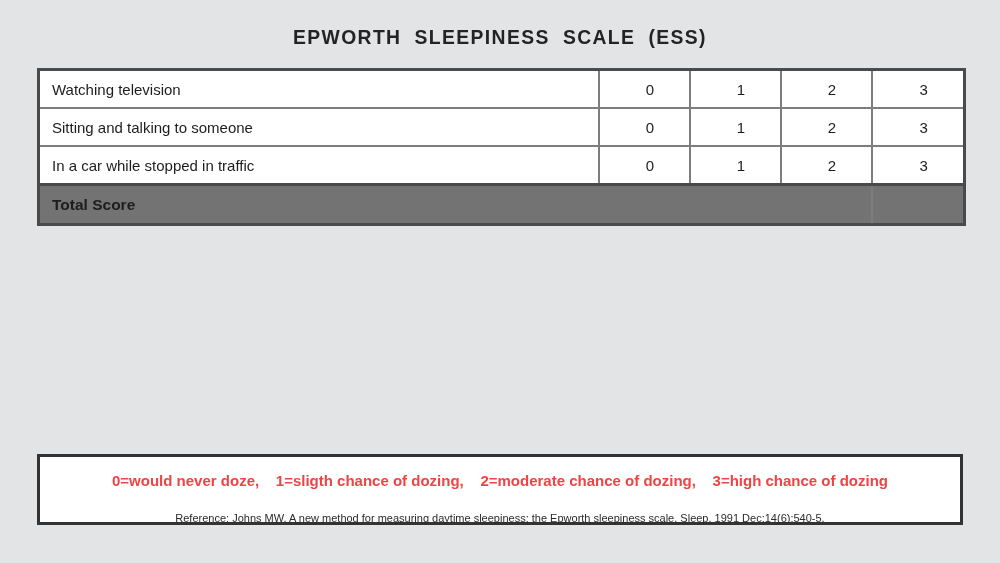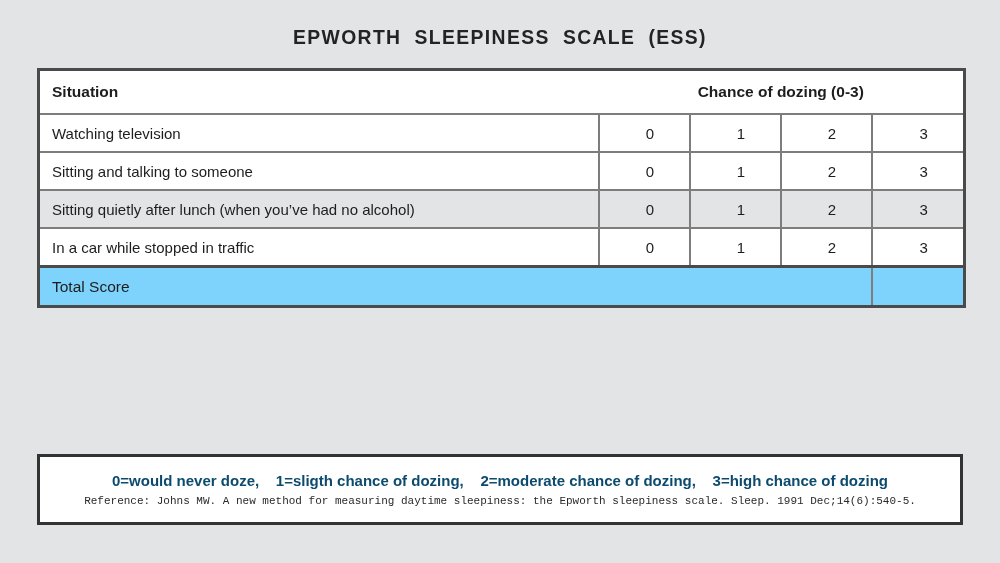--- a/index.html
+++ b/index.html
@@ -43,85 +43,73 @@
     font-weight:bold;
     border-left:none;border-right:none;
     background:#ffffff;
     text-align:left;
   }
   table.ess th.chance{text-align:center;padding:0;}
   td.opt{text-align:center;padding:0;}
   tr.row-odd td{background:#e3e4e6;}
   tr.row-even td{background:#ffffff;margin-left:44px;}
   tr.total td{
-    background:#7dd3fc;
+    background:#737373;
     border-top:3px solid #4a4a4a;
     height:37px;
-    font-weight:normal;font-size:15.5px;
+    font-weight:bold;font-size:15.5px;
   }
   tr.total td.total-box{border-left:2px solid #5a5a5a;}
   .footer{
     position:absolute;left:37px;top:454px;
     width:920px;height:65px;
     background:#ffffff;
     border:3px solid #333333;
     text-align:center;
   }
   .legend{
     margin-top:15px;
     font-size:15px;font-weight:bold;
     white-space:pre-wrap;
-    color:#0c4a6e;
+    color:#ef4444;
   }
   .reference{
-    margin-top:6px;
+    margin-top:23px;
     font-size:11px;
     color:#2a2a2a;
-    font-family:Liberation Mono, monospace;
   }
 </style>
 </head>
 <body>
 
 <div class="page">
 
   <div class="title">
     <span>EPWORTH SLEEPINESS SCALE (ESS)</span>
   </div>
 
   <table class="ess">
     <colgroup>
       <col style="width:560px">
       <col style="width:91px">
         <col style="width:91px">
         <col style="width:91px">
         <col style="width:93px">
     </colgroup>
     <tbody>
-        <tr>
-      <th>Situation</th>
-      <th class="chance" colspan="4">Chance of dozing (0-3)</th>
-    </tr>
 
     <tr class="row-even">
       <td>Watching television</td>
       <td class="opt">0</td>
       <td class="opt">1</td>
       <td class="opt">2</td>
       <td class="opt">3</td>
     </tr>
     <tr class="row-even">
       <td>Sitting and talking to someone</td>
-      <td class="opt">0</td>
-      <td class="opt">1</td>
-      <td class="opt">2</td>
-      <td class="opt">3</td>
-    </tr>
-    <tr class="row-odd">
-      <td>Sitting quietly after lunch (when you’ve had no alcohol)</td>
       <td class="opt">0</td>
       <td class="opt">1</td>
       <td class="opt">2</td>
       <td class="opt">3</td>
     </tr>
     <tr class="row-even">
       <td>In a car while stopped in traffic</td>
       <td class="opt">0</td>
       <td class="opt">1</td>
       <td class="opt">2</td>

